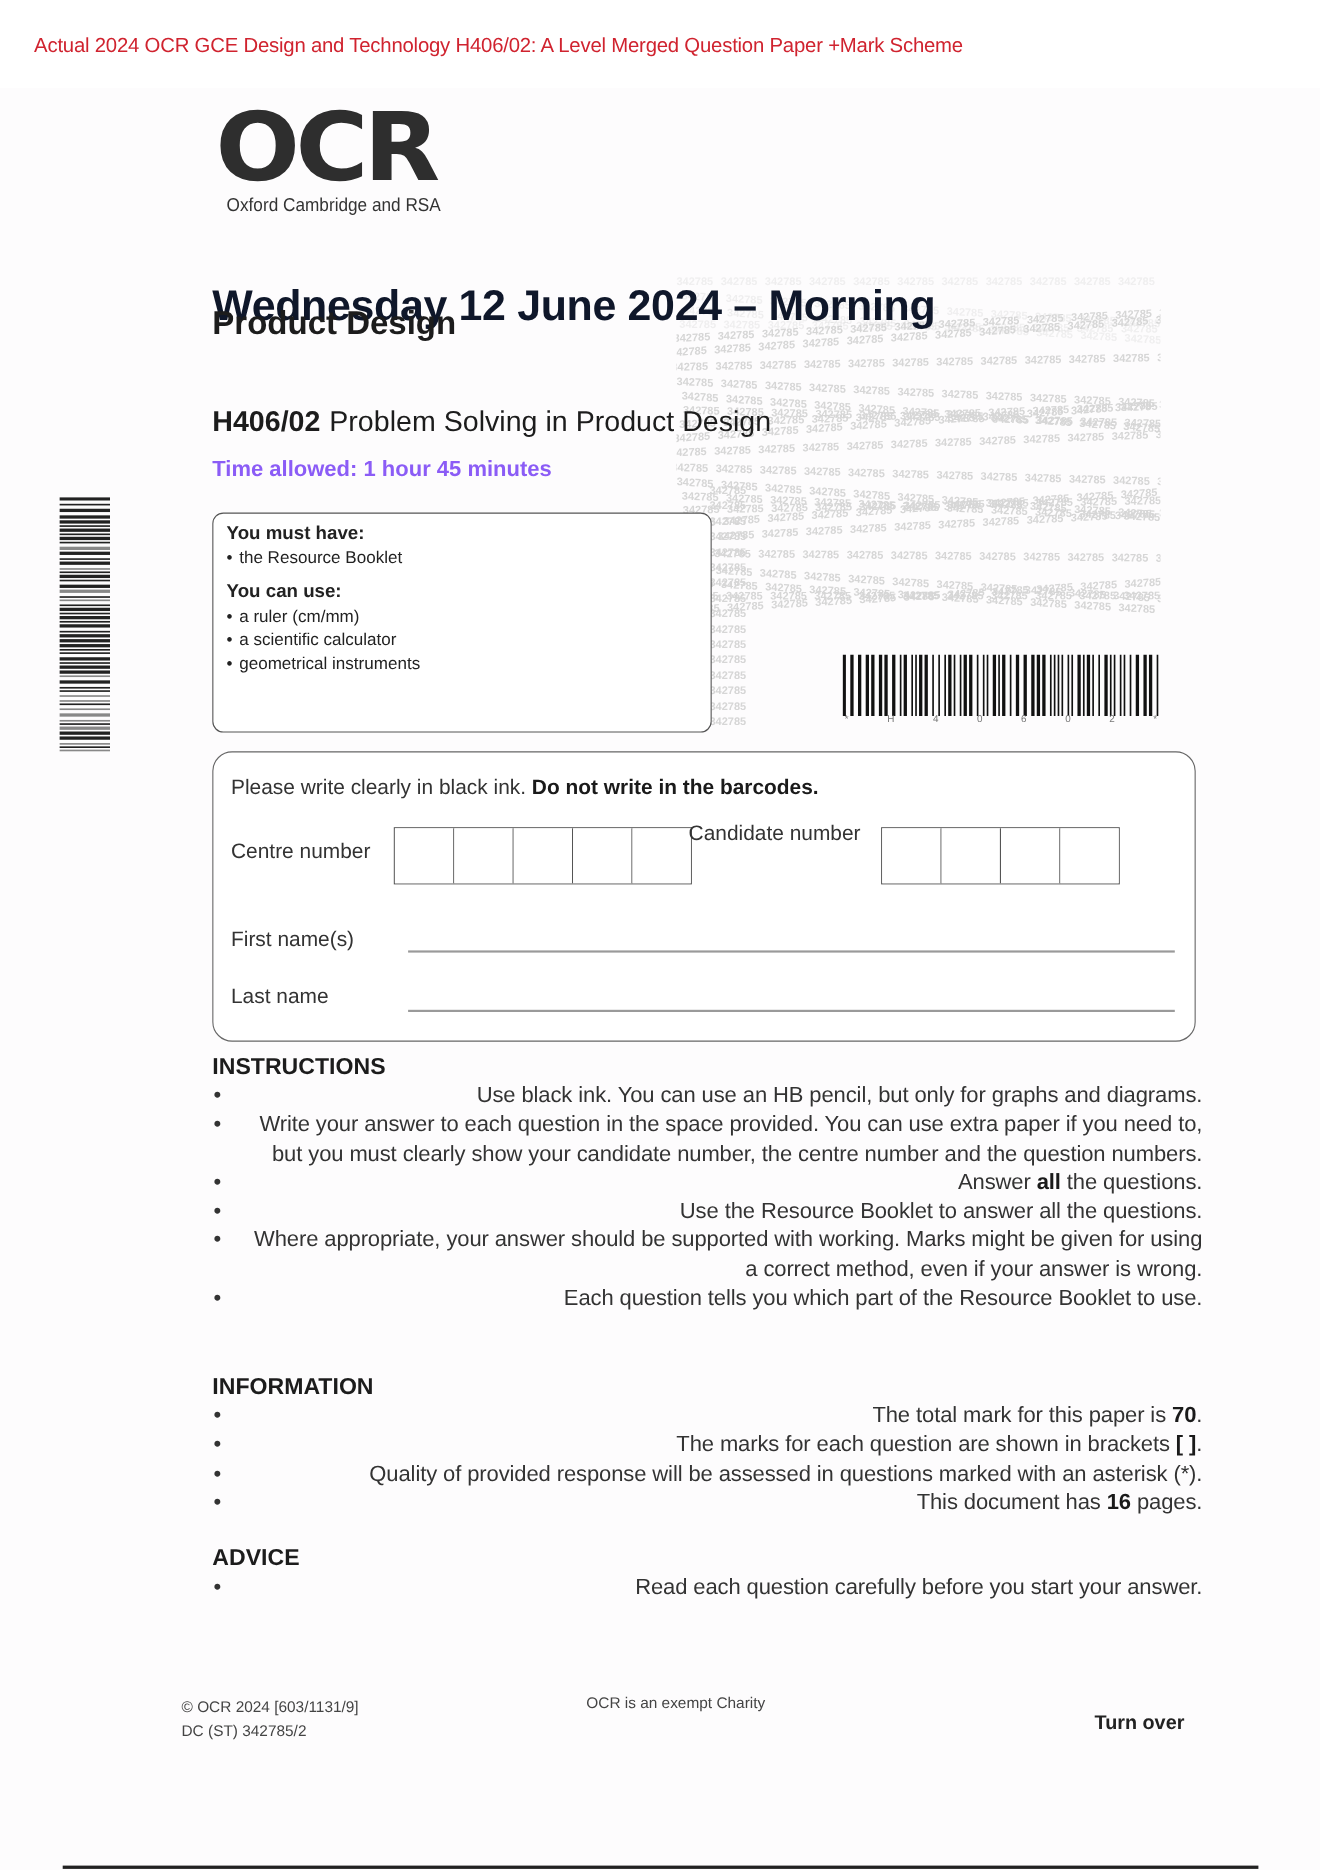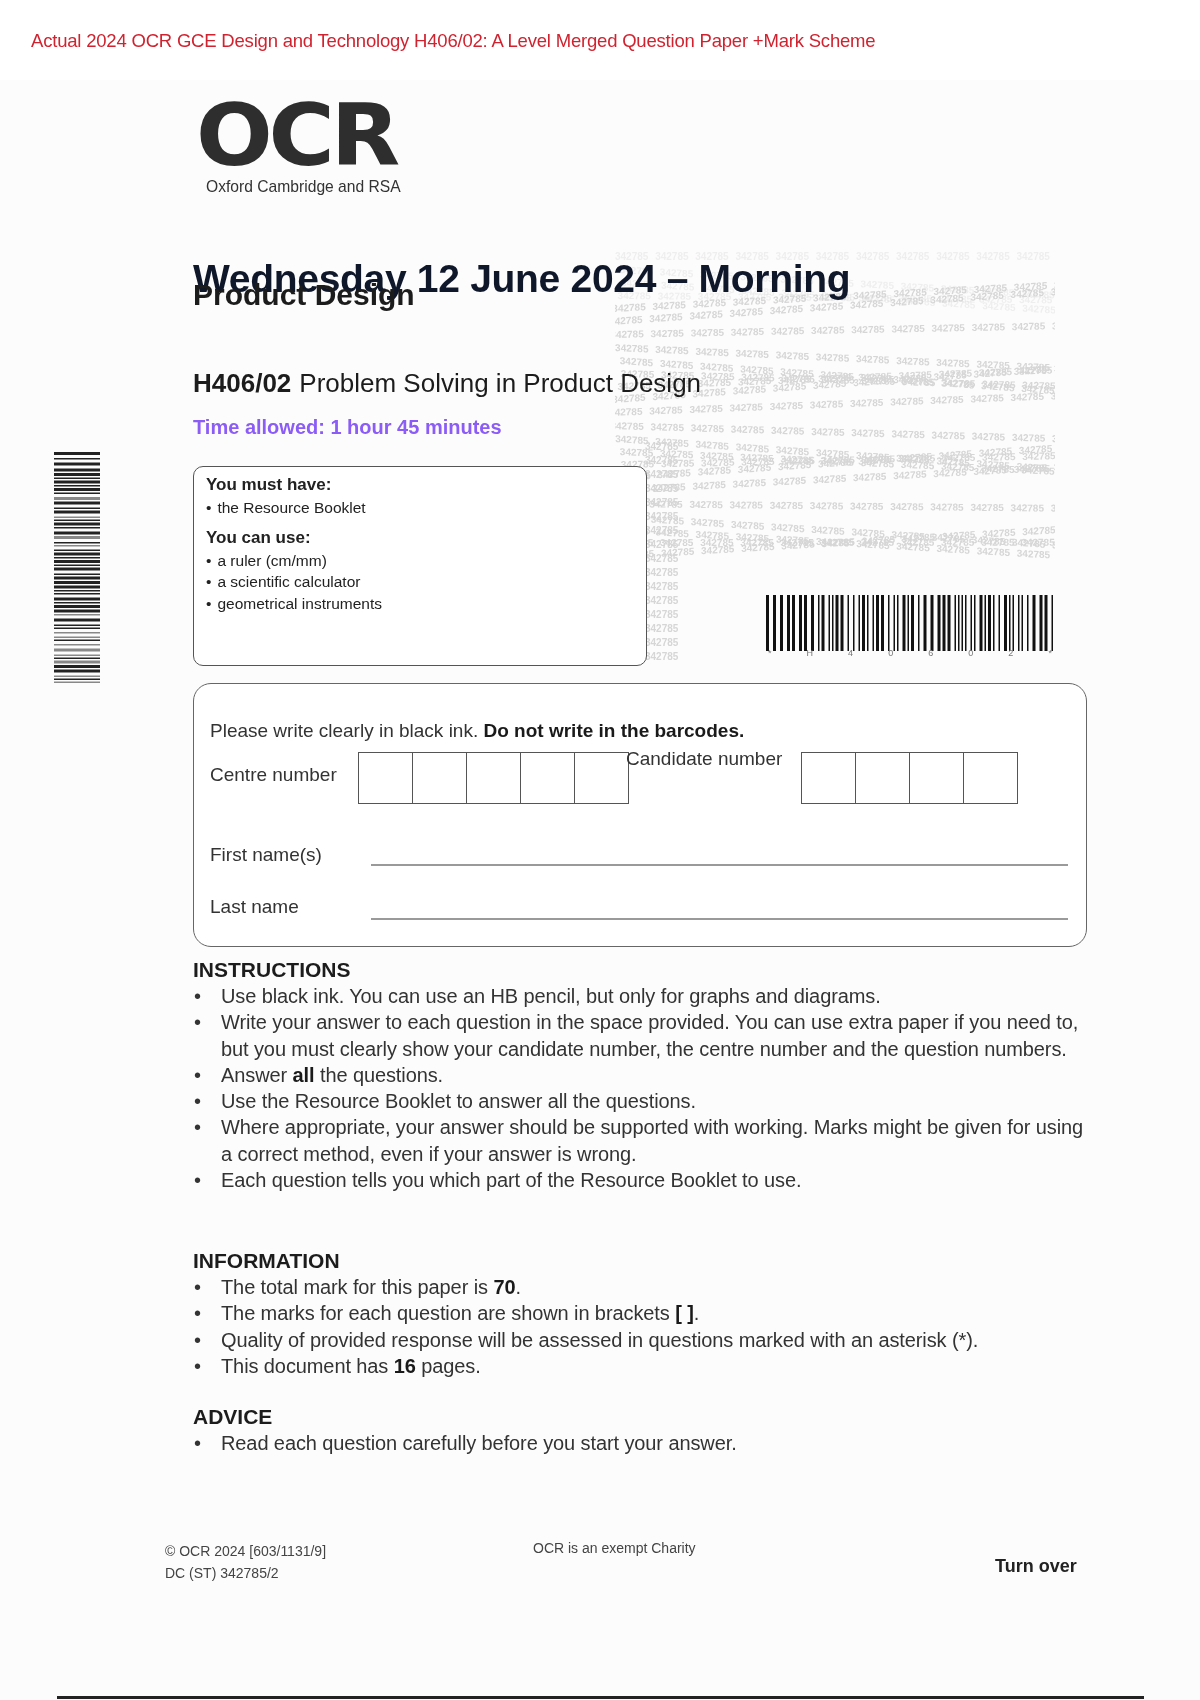--- a/index.html
+++ b/index.html
@@ -51,31 +51,31 @@
   .kit-inner { position: absolute; left: 12px; top: 8px; }
 
   .barcode-right { left: 766px; top: 595px; width: 288px; height: 56px; }
   .barcode-right-digits { left: 766px; top: 648px; width: 288px; font-size: 9px; color: #777; display: flex; justify-content: space-between; padding: 0 2px; box-sizing: border-box; }
   .barcode-left { left: 54px; top: 452px; width: 46px; height: 232px; }
 
   .box-cand {
     left: 193px; top: 683px; width: 892px; height: 262px;
     border: 1.5px solid #666; border-radius: 18px; background: #fff;
   }
-  .cand-note { position: absolute; left: 16px; top: 36px; font-size: 19px; color: #333; white-space: nowrap; }
+  .cand-note { position: absolute; left: 16px; top: 22px; font-size: 19px; color: #333; white-space: nowrap; }
   .cand-note b { color: #1a1a1a; }
   .cand-label { position: absolute; font-size: 19px; color: #333; white-space: nowrap; }
   .digit-boxes { position: absolute; display: flex; border: 1.5px solid #555; }
   .digit-boxes span { width: 53px; height: 50px; border-right: 1.5px solid #555; background: #fff; }
   .digit-boxes span:last-child { border-right: none; }
   .name-line { position: absolute; left: 177px; width: 697px; border-bottom: 2px solid #9a9a9a; height: 20px; }
 
   .section-h { font-size: 21px; font-weight: bold; color: #1c1c1c; white-space: nowrap; }
   .bullets { list-style: none; margin: 0; padding: 0; }
-  .bullets li { position: relative; padding-left: 28px; font-size: 20px; color: #333; line-height: 26.3px; letter-spacing: -0.1px; }
+  .bullets li { position: relative; padding-left: 28px; font-size: 20px; color: #333; line-height: 26.3px; letter-spacing: -0.1px; text-align: right; }
   .bullets li::before { content: "•"; position: absolute; left: 1px; top: 0; }
   .bullets b { color: #1a1a1a; }
   .sec-instr { left: 193px; top: 958px; width: 900px; }
   .sec-info { left: 193px; top: 1249px; width: 900px; }
   .sec-adv { left: 193px; top: 1405px; width: 900px; }
   .sec-instr .bullets, .sec-info .bullets, .sec-adv .bullets { margin-top: 1px; }
 
   .foot-left { left: 165px; top: 1540px; font-size: 14px; color: #444; line-height: 22px; white-space: nowrap; }
   .foot-mid { left: 533px; top: 1540px; font-size: 14px; color: #444; white-space: nowrap; }
   .foot-right { left: 995px; top: 1556px; font-size: 18px; font-weight: bold; color: #222; white-space: nowrap; }

